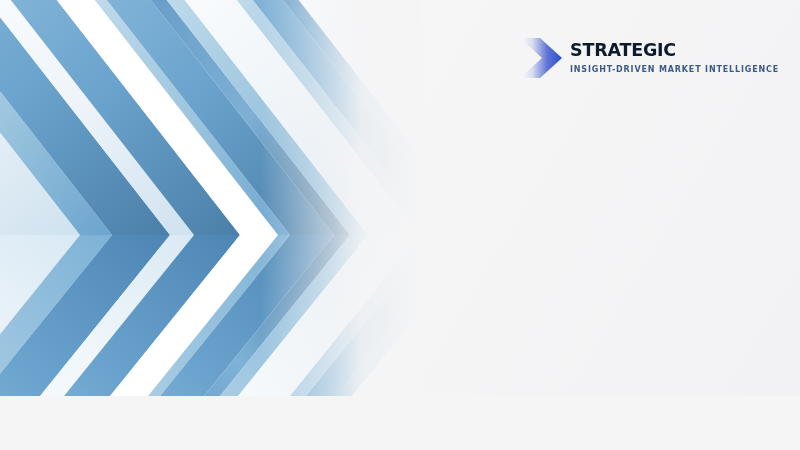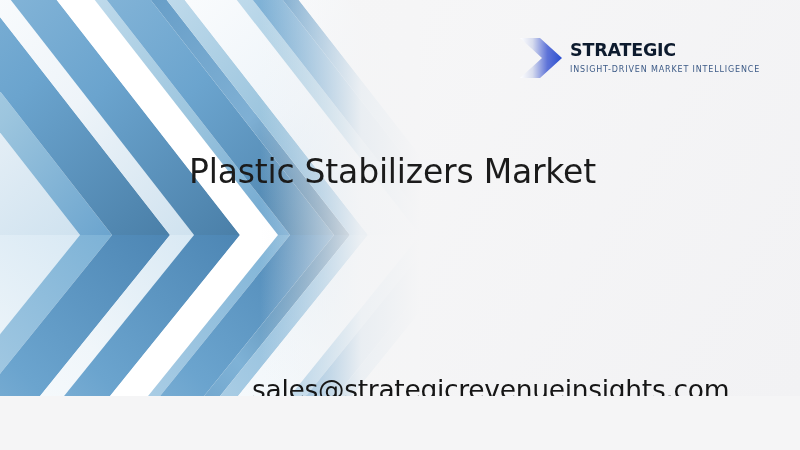--- a/index.html
+++ b/index.html
@@ -64,20 +64,21 @@
     color: #0d1b2e;
     white-space: nowrap;
   }
   .logo-tagline {
     font-family: "DejaVu Sans", sans-serif;
     font-size: 8px;
     letter-spacing: 0.85px;
     color: #3c5a86;
     margin-top: 5px;
     white-space: nowrap;
+    font-weight: bold;
   }
 
   
   .title {
     position: absolute;
     left: 189px;
     top: 152px;
     font-family: "DejaVu Sans", sans-serif;
     font-size: 33px;
     font-weight: normal;
@@ -216,17 +217,15 @@
         </defs>
         <path d="M2,4 L22,4 L44,24 L22,44 L2,44 L24,24 Z" fill="url(#lmg)"></path>
       </svg>
     </div>
     <div class="logo-text">
       <div class="logo-line1">STRATEGIC</div>
       <div class="logo-tagline">INSIGHT-DRIVEN MARKET INTELLIGENCE</div>
     </div>
   </div>
 
-  <div class="title">Plastic Stabilizers Market</div>
-
-  <div class="email">sales@strategicrevenueinsights.com</div>
+
 
 </div>
 
 </body></html>

